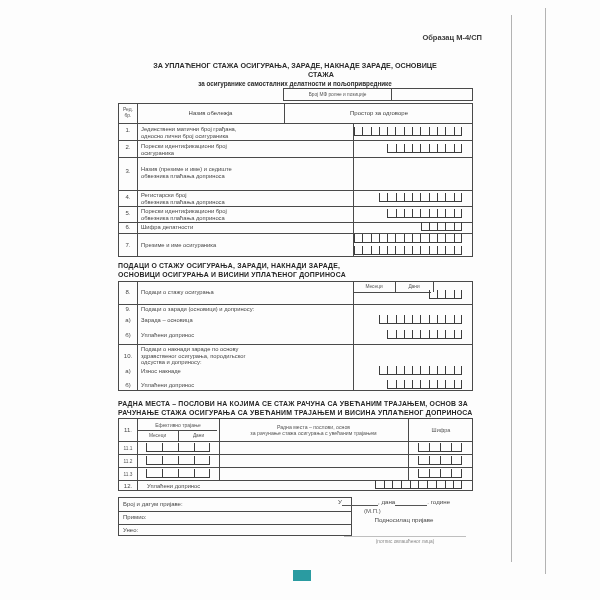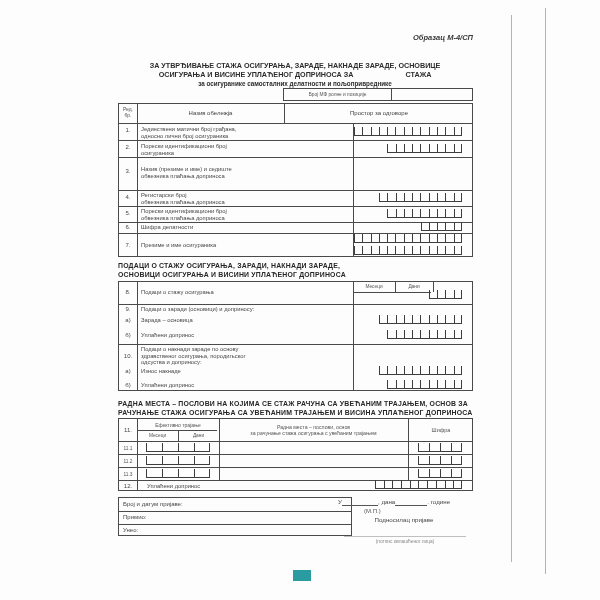--- a/index.html
+++ b/index.html
@@ -21,24 +21,23 @@
   .comb i{display:block;height:9px;box-sizing:border-box;border-left:1px solid #3d3d3d;border-bottom:1px solid #3d3d3d;}
   .comb i:last-child{border-right:1px solid #3d3d3d;}
   .blank{display:inline-block;border-bottom:1px solid #555;height:7px;}
   .scanline{position:absolute;width:0;border-left:1px solid #b3b3b3;}
 </style>
 </head>
 <body>
 
 <div class="page">
 
-  <div class="abs b" style="left:330px;top:33px;width:143px;text-align:right;font-size:7.5px;font-style:italic;">Образац М-4/СП</div>
-  <div class="abs b ctr" style="left:60px;top:61px;width:470px;font-size:7.2px;color:#2c2c2c;">ЗА УТВРЂИВАЊЕ СТАЖА ОСИГУРАЊА, ЗАРАДЕ, НАКНАДЕ ЗАРАДЕ, ОСНОВИЦЕ</div>
+  <div class="abs b" style="left:339px;top:33px;width:143px;text-align:right;font-size:7.5px;">Образац М-4/СП</div>
+  <div class="abs b ctr" style="left:60px;top:61px;width:470px;font-size:7.2px;color:#2c2c2c;">ЗА УПЛАЋЕНОГ СТАЖА ОСИГУРАЊА, ЗАРАДЕ, НАКНАДЕ ЗАРАДЕ, ОСНОВИЦЕ</div>
   <div class="abs b" style="left:60px;top:70px;width:470px;font-size:7.2px;color:#2c2c2c;display:flex;justify-content:center;">
-    <span>ОСИГУРАЊА И ВИСИНЕ УПЛАЋЕНОГ ДОПРИНОСА ЗА</span>
     <span class="blank" style="width:52px;border-bottom:none;"></span>
     <span>СТАЖА</span>
   </div>
   <div class="abs b ctr" style="left:60px;top:80px;width:470px;font-size:6.3px;color:#2c2c2c;">за осигуранике самосталних делатности и пољопривреднике</div>
 
   <div class="box" style="left:283px;top:88px;width:190px;height:13px;">
     <div class="vline" style="left:107px;height:11px;"></div>
     <div class="abs ctr" style="left:0;top:3px;width:107px;font-size:4.8px;color:#555;">Број МФ ролне и позиције</div>
     <div class="abs" style="left:107px;top:0;width:81px;height:11px;"></div>
   </div>

